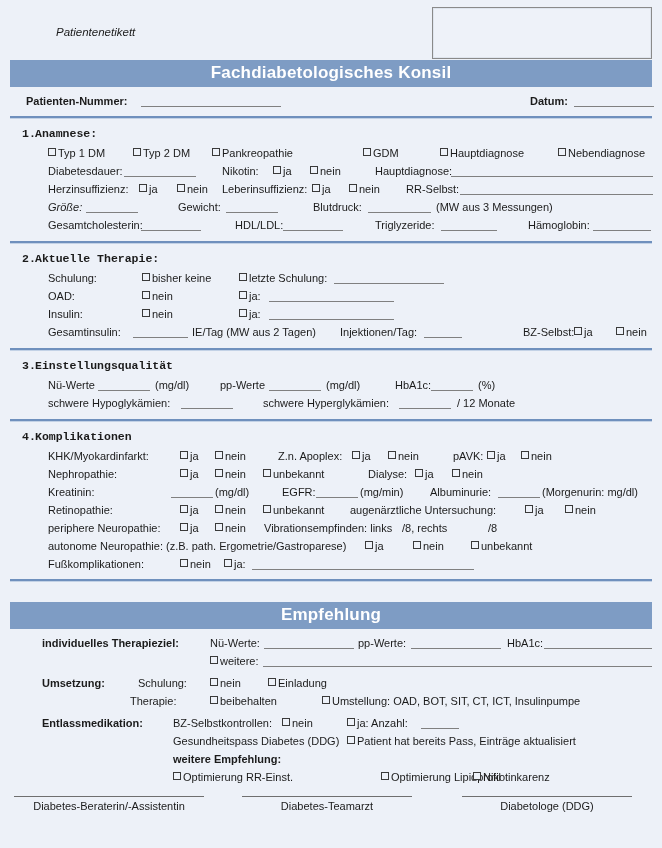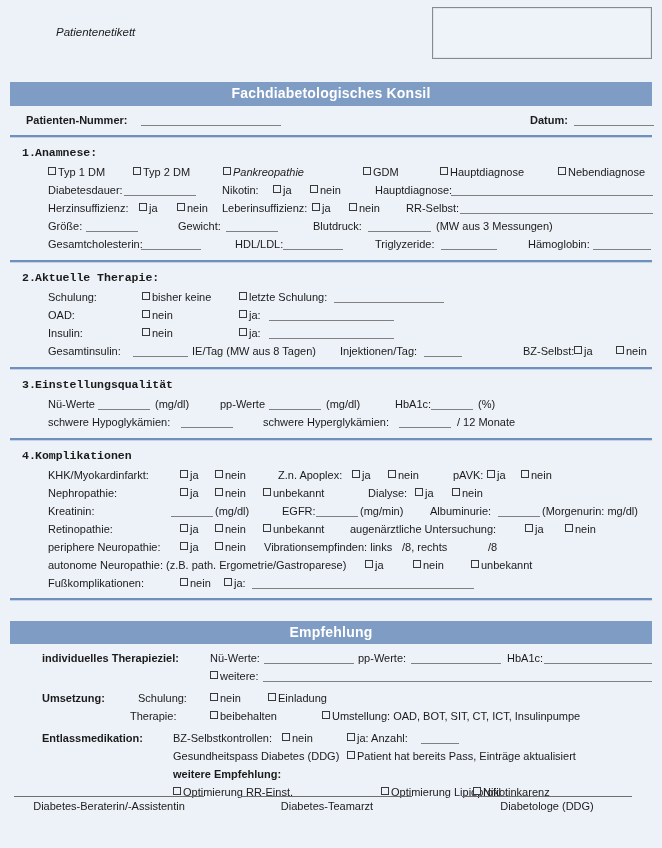--- a/index.html
+++ b/index.html
@@ -20,21 +20,21 @@
     position: relative;
     width: 662px;
     height: 848px;
     box-sizing: border-box;
     padding: 0 10px;
   }
 
   
   .topzone {
     position: relative;
-    height: 82px;
+    height: 60px;
   }
   .label-hint {
     position: absolute;
     left: 46px;
     top: 26px;
     font-style: italic;
     font-size: 11.5px;
     color: #1b1b1b;
   }
   .label-box {
@@ -48,21 +48,21 @@
     background: #eef2f9;
     box-sizing: border-box;
   }
 
   
   .banner {
     background: #7e9cc4;
     color: #ffffff;
     text-align: center;
     font-weight: bold;
-    font-size: 14px;
+    font-size: 17px;
     letter-spacing: .2px;
     padding: 4px 0 5px 0;
     line-height: 1.05;
   }
   .banner-empf {
     margin-top: 20px;
   }
 
   
   .rule {
@@ -164,21 +164,21 @@
   <div class="rule"></div>
 
   <div class="sec">
     <div class="sec-title">
       <span class="num">1.</span><span>Anamnese:</span>
     </div>
 
     <div class="row">
       <span class="c" style="left:38px;"><span class="cb"></span><span>Typ 1 DM</span></span>
       <span class="c" style="left:123px;"><span class="cb"></span><span>Typ 2 DM</span></span>
-      <span class="c" style="left:213px;font-style:italic;"><span class="cb"></span><span>Pankreopathie</span></span>
+      <span class="c" style="left:202px;"><span class="cb"></span><span>Pankreopathie</span></span>
       <span class="c" style="left:353px;"><span class="cb"></span><span>GDM</span></span>
       <span class="c" style="left:430px;"><span class="cb"></span><span>Hauptdiagnose</span></span>
       <span class="c" style="left:548px;"><span class="cb"></span><span>Nebendiagnose</span></span>
     </div>
 
     <div class="row">
       <span class="c" style="left:38px;">Diabetesdauer:</span>
       <span class="c" style="left:113px;"><span class="ln" style="width:72px;"></span></span>
       <span class="c" style="left:212px;">Nikotin:</span>
       <span class="c" style="left:263px;"><span class="cb"></span><span>ja</span></span>
@@ -192,21 +192,21 @@
       <span class="c" style="left:129px;"><span class="cb"></span><span>ja</span></span>
       <span class="c" style="left:167px;"><span class="cb"></span><span>nein</span></span>
       <span class="c" style="left:212px;">Leberinsuffizienz:</span>
       <span class="c" style="left:302px;"><span class="cb"></span><span>ja</span></span>
       <span class="c" style="left:339px;"><span class="cb"></span><span>nein</span></span>
       <span class="c" style="left:396px;">RR-Selbst:</span>
       <span class="c" style="left:449px;"><span class="ln" style="width:193px;"></span></span>
     </div>
 
     <div class="row">
-      <span class="c" style="left:38px;">Größe:</span>
+      <span class="c" style="left:38px;font-style:italic;">Größe:</span>
       <span class="c" style="left:75px;"><span class="ln" style="width:52px;"></span></span>
       <span class="c" style="left:168px;">Gewicht:</span>
       <span class="c" style="left:215px;"><span class="ln" style="width:52px;"></span></span>
       <span class="c" style="left:303px;">Blutdruck:</span>
       <span class="c" style="left:357px;"><span class="ln" style="width:63px;"></span></span>
       <span class="c" style="left:426px;">(MW aus 3 Messungen)</span>
     </div>
 
     <div class="row">
       <span class="c" style="left:38px;">Gesamtcholesterin:</span>
@@ -243,21 +243,21 @@
     <div class="row">
       <span class="c" style="left:38px;">Insulin:</span>
       <span class="c" style="left:132px;"><span class="cb"></span><span>nein</span></span>
       <span class="c" style="left:229px;"><span class="cb"></span><span>ja:</span></span>
       <span class="c" style="left:258px;"><span class="ln" style="width:125px;"></span></span>
     </div>
 
     <div class="row">
       <span class="c" style="left:38px;">Gesamtinsulin:</span>
       <span class="c" style="left:122px;"><span class="ln" style="width:55px;"></span></span>
-      <span class="c" style="left:182px;">IE/Tag (MW aus 8 Tagen)</span>
+      <span class="c" style="left:182px;">IE/Tag (MW aus 2 Tagen)</span>
       <span class="c" style="left:330px;">Injektionen/Tag:</span>
       <span class="c" style="left:413px;"><span class="ln" style="width:38px;"></span></span>
       <span class="c" style="left:513px;">BZ-Selbst:</span>
       <span class="c" style="left:564px;"><span class="cb"></span><span>ja</span></span>
       <span class="c" style="left:606px;"><span class="cb"></span><span>nein</span></span>
     </div>
   </div>
   <div class="rule"></div>
 
   <div class="sec">

